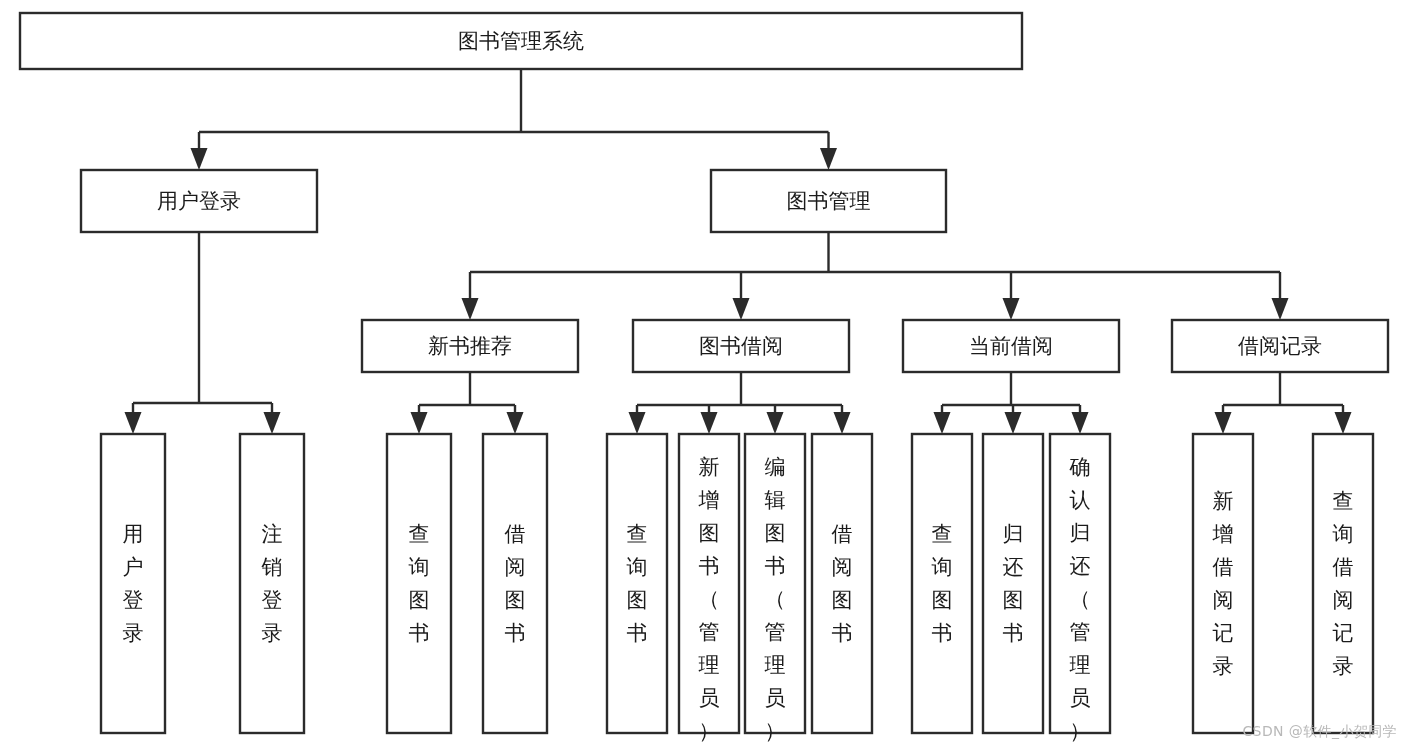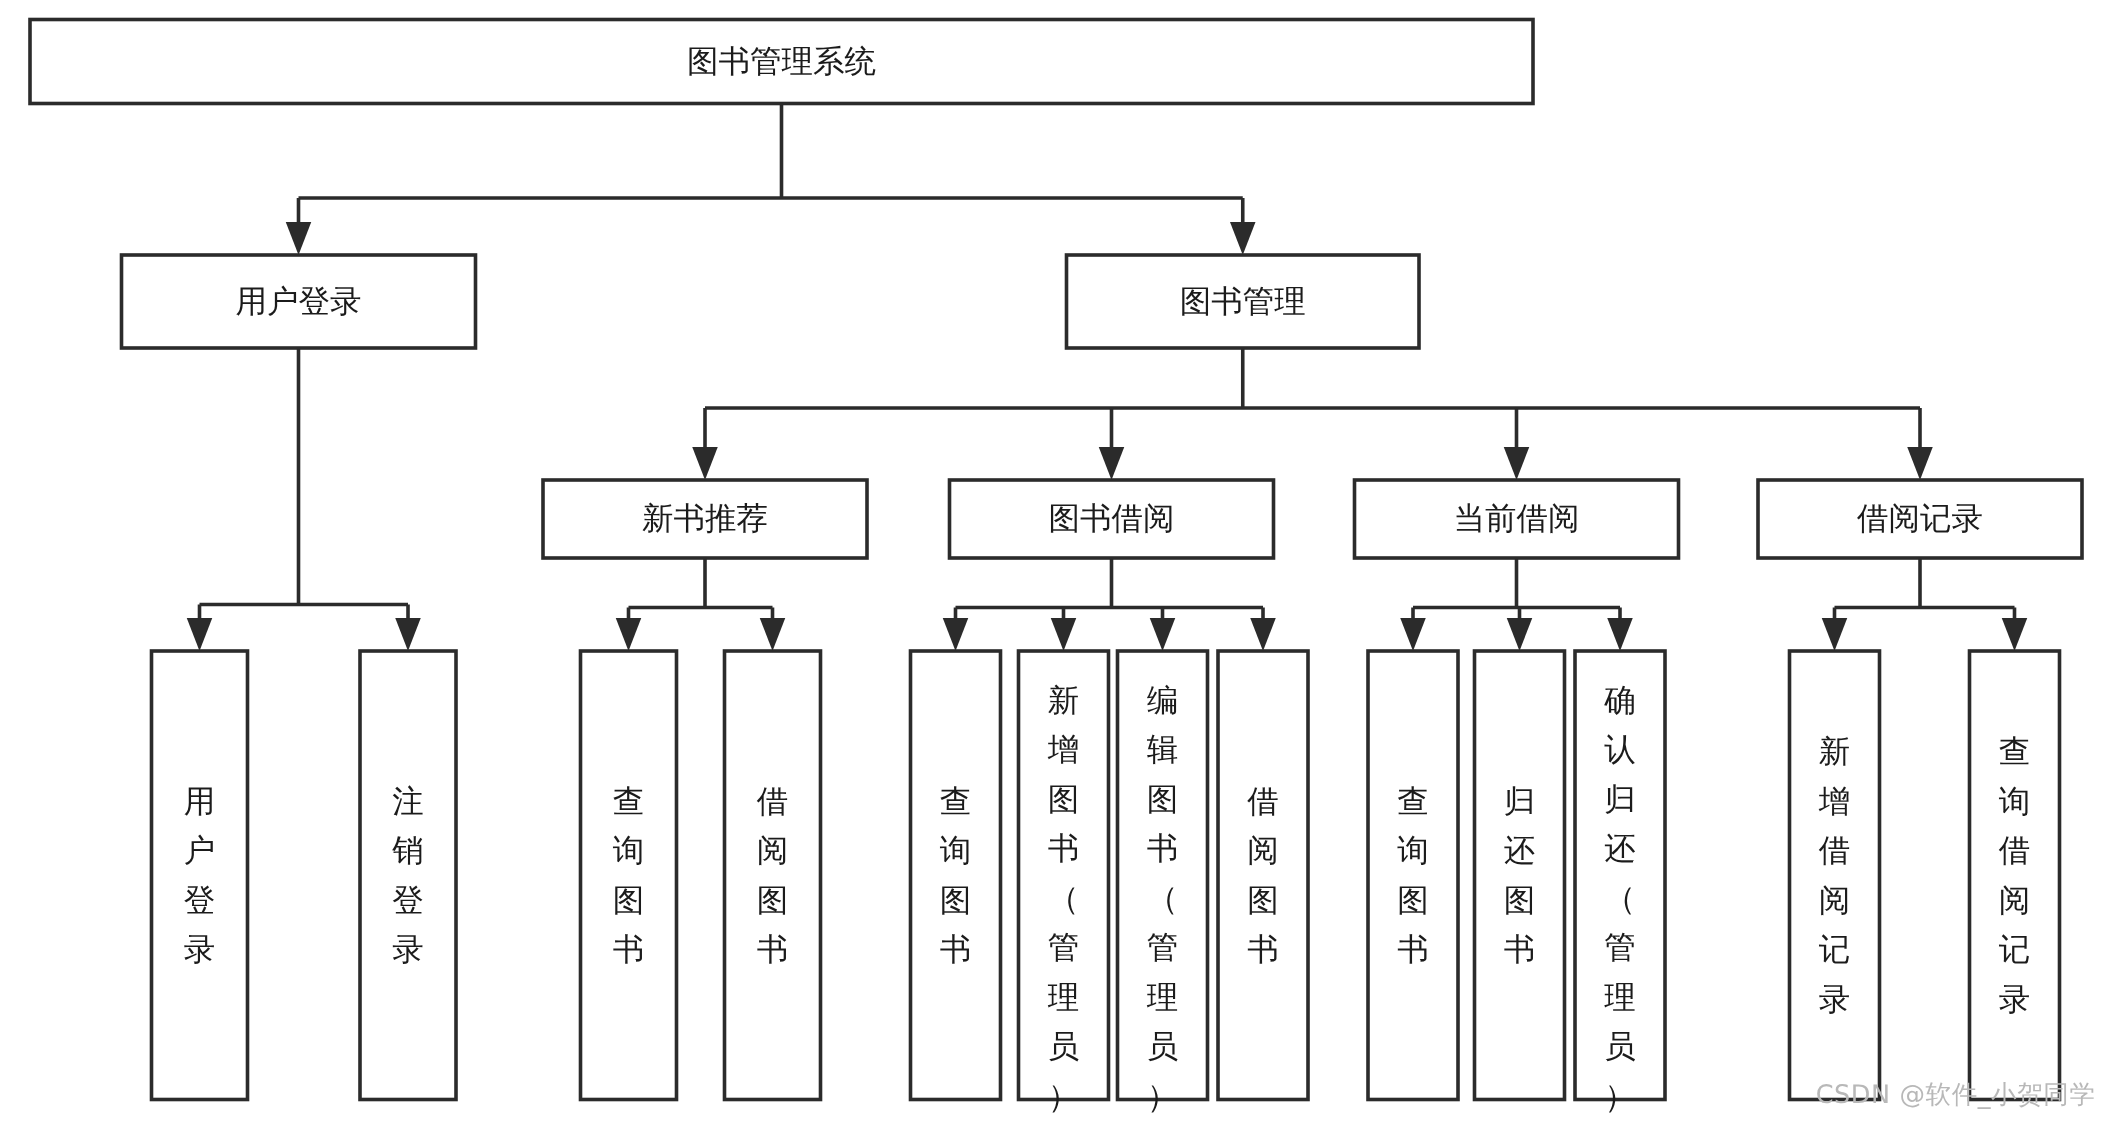--- a/index.html
+++ b/index.html
@@ -53,21 +53,21 @@
     font-family: "DejaVu Sans", "Liberation Sans", sans-serif;
     font-size: 21px;
     fill: #1b1b1b;
     text-anchor: middle;
   }
   .watermark {
     position: absolute;
     right: 8px;
     bottom: 6px;
     font-family: "DejaVu Sans", "Liberation Sans", sans-serif;
-    font-size: 17px;
+    font-size: 14px;
     color: #b8b8b8;
     white-space: nowrap;
     letter-spacing: 0.4px;
     pointer-events: none;
   }
 </style>
 </head>
 <body>
 
 <div id="diagram-root">

